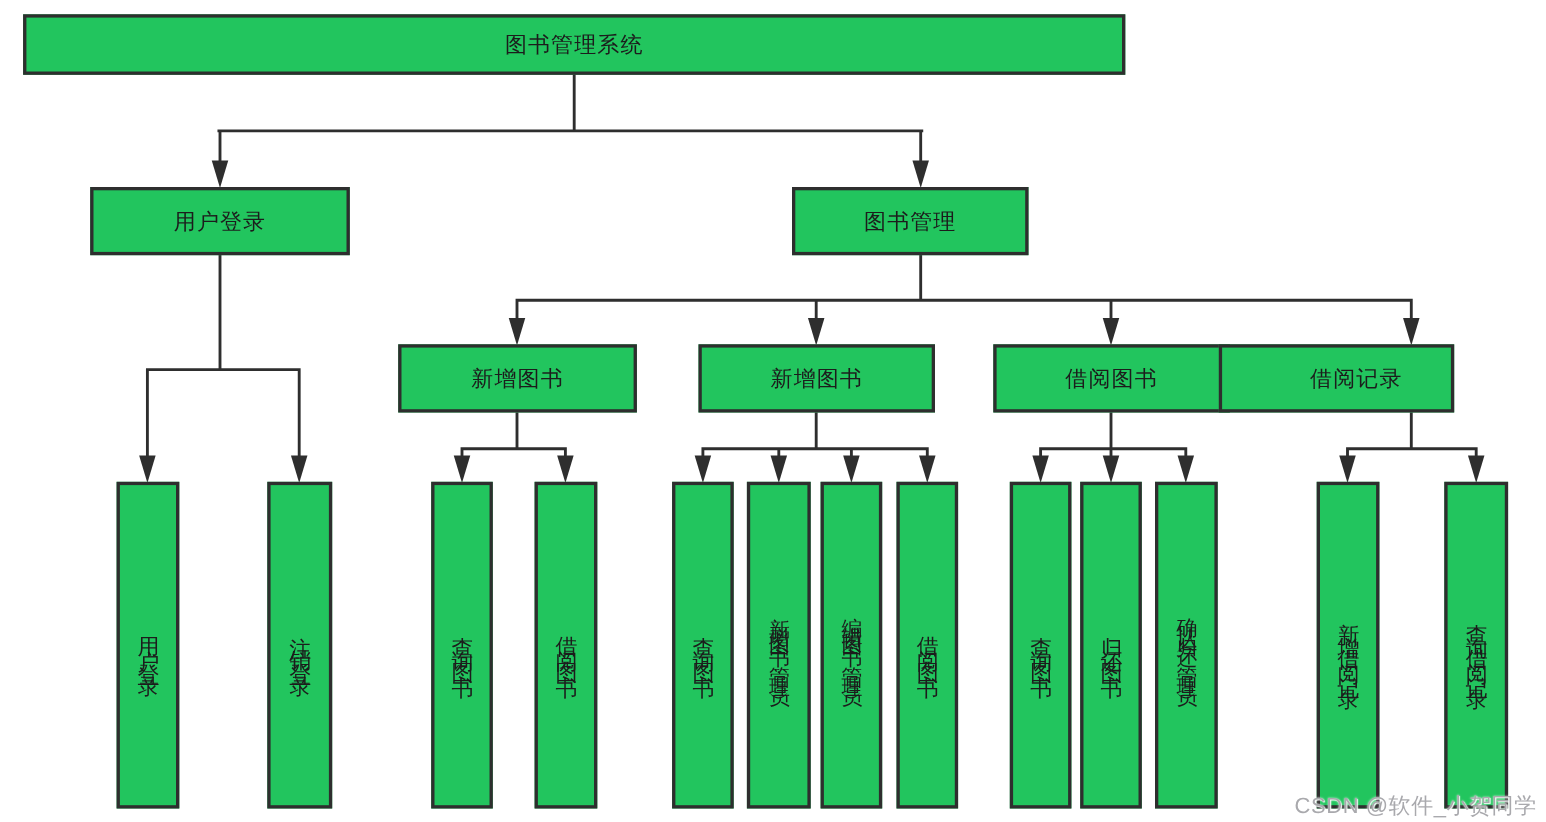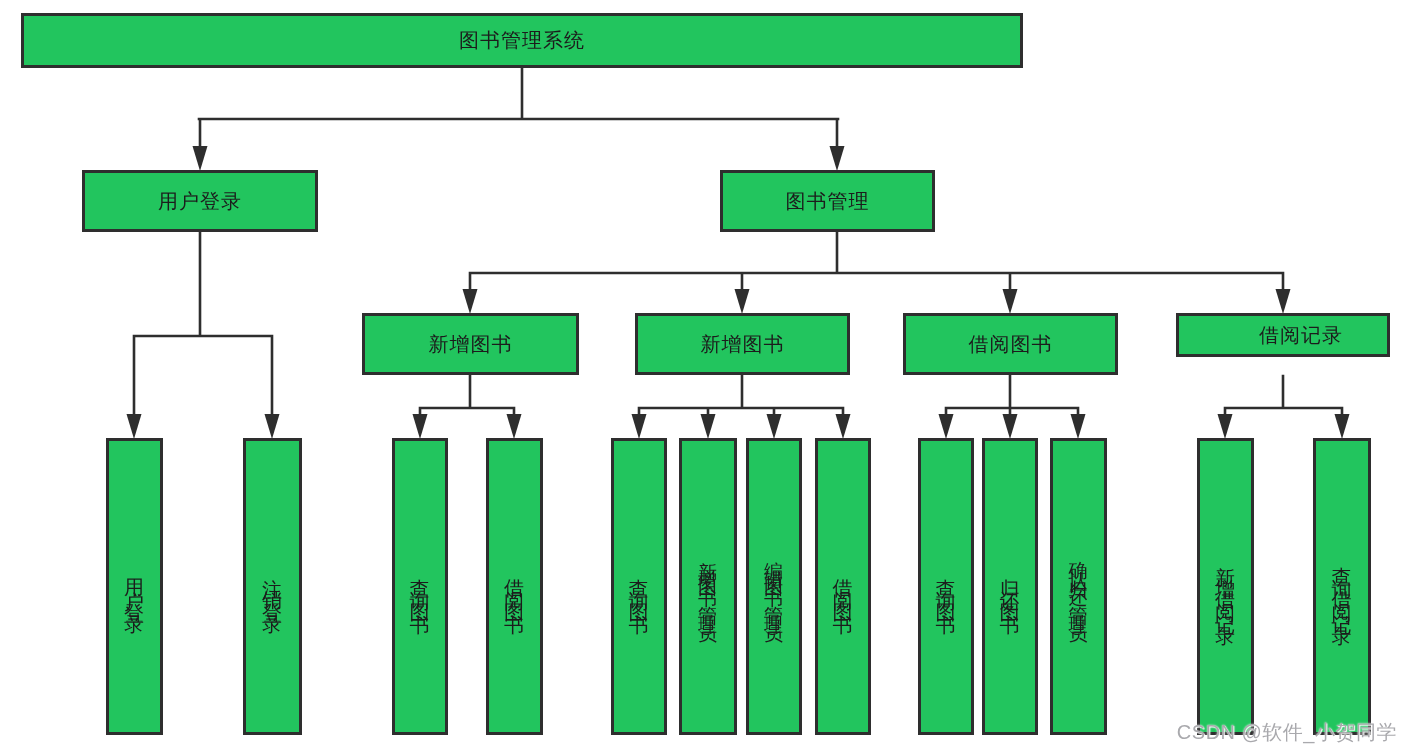--- a/index.html
+++ b/index.html
@@ -108,21 +108,21 @@
 
   <div class="node" style="left:362px; top:313px; width:217px; height:62px;">
     <span class="hlabel">新增图书</span>
   </div>
   <div class="node" style="left:635px; top:313px; width:215px; height:62px;">
     <span class="hlabel">新增图书</span>
   </div>
   <div class="node" style="left:903px; top:313px; width:215px; height:62px;">
     <span class="hlabel">借阅图书</span>
   </div>
-  <div class="node" style="left:1176px; top:313px; width:214px; height:44px;padding-left:36px;">
+  <div class="node" style="left:1108px; top:313px; width:214px; height:62px;padding-left:36px;">
     <span class="hlabel">借阅记录</span>
   </div>
 
   <div class="node leaf" style="left:106px; width:57px;">
     <span class="vtext">用户登录</span>
   </div>
   <div class="node leaf" style="left:243px; width:59px;">
     <span class="vtext">注销登录</span>
   </div>
 

